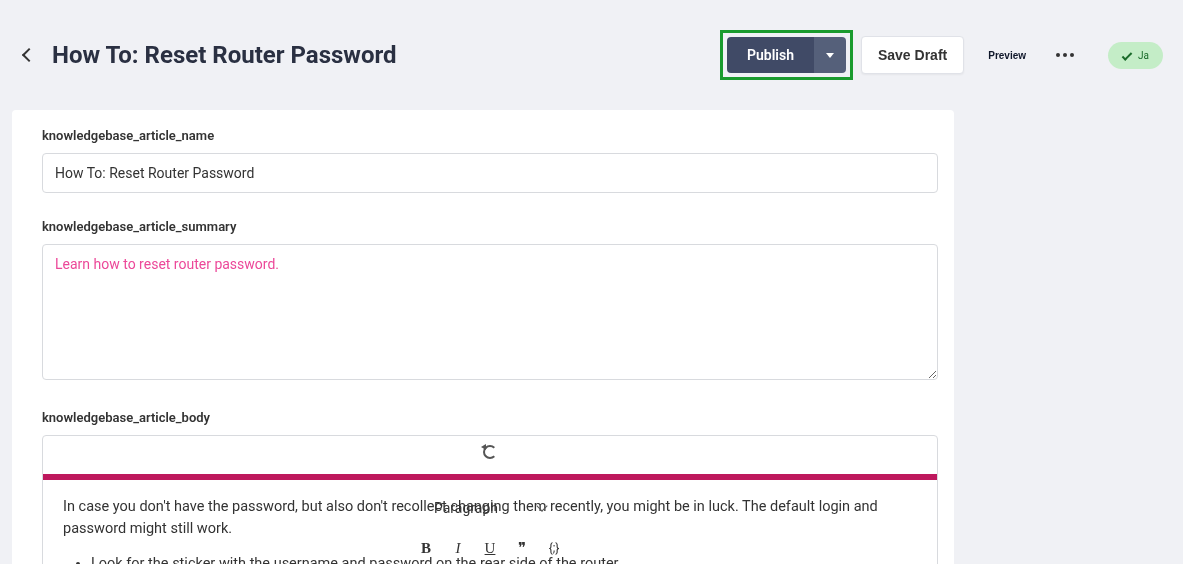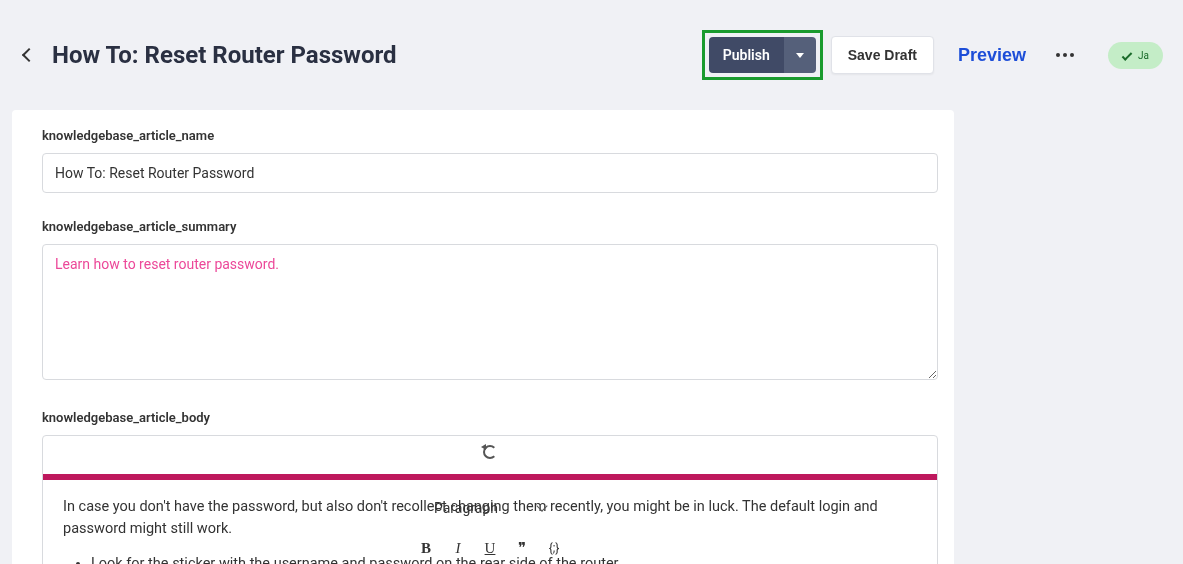--- a/index.html
+++ b/index.html
@@ -45,21 +45,21 @@
     display: inline-flex;
     border-radius: 4px;
     overflow: hidden;
     font-size: 14px;
     font-weight: 600;
     color: #fff;
     cursor: pointer;
   }
   .publish-main {
     background: #404a66;
-    padding: 10px 14px;
+    padding: 10px 20px;
   }
   .publish-drop {
     background: #55607a;
     padding: 10px 12px;
     display: flex;
     align-items: center;
     justify-content: center;
   }
   .caret-down {
     width: 0; height: 0;
@@ -75,23 +75,23 @@
     font-size: 14px;
     font-weight: 600;
     color: #333;
     cursor: pointer;
     box-shadow: 0 1px 2px rgba(0,0,0,0.05);
   }
   .preview-btn {
     background: transparent;
     border: none;
     padding: 10px 16px;
-    font-size: 18px;
+    font-size: 10px;
     font-weight: 600;
-    color: #1d4ed8;
+    color: #0f172a;
     cursor: pointer;
   }
   .more-icon {
     display: inline-flex;
     gap: 3px;
     cursor: pointer;
     padding: 10px 6px;
   }
   .more-icon span {
     width: 4px; height: 4px;

